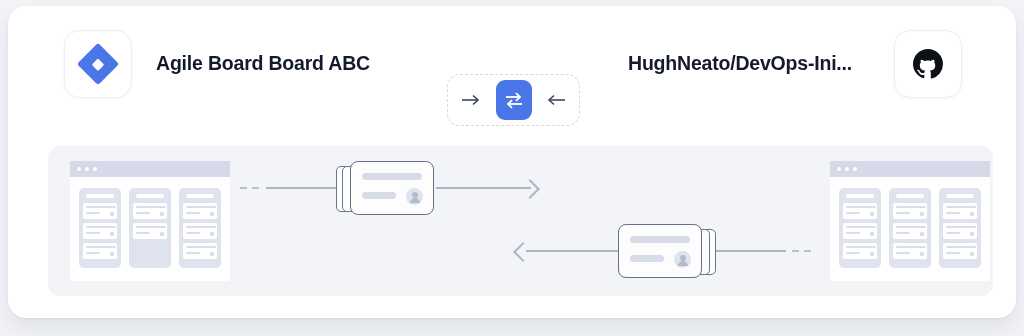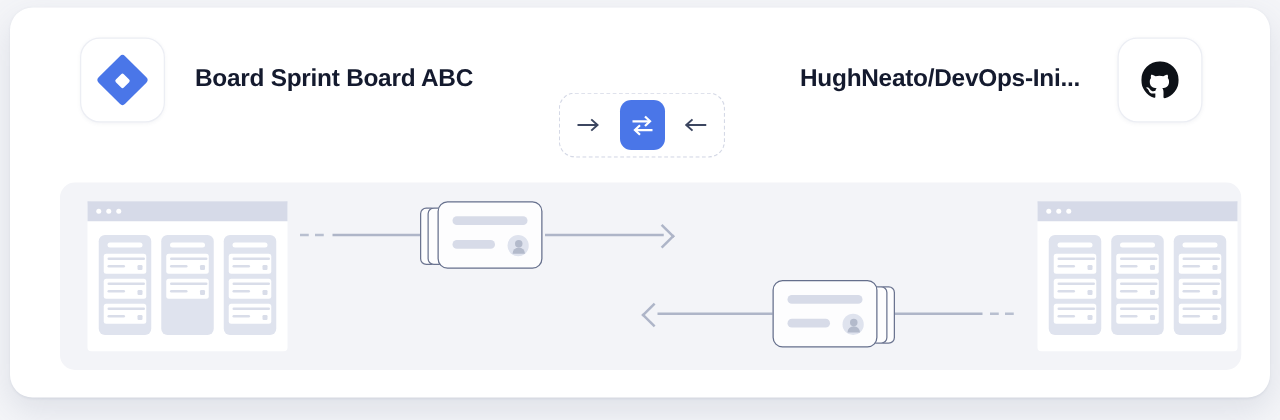--- a/index.html
+++ b/index.html
@@ -36,21 +36,21 @@
     display:flex;align-items:center;justify-content:center;
   }
   .jira-diamond i{display:block;width:9px;height:9px;background:#ffffff;border-radius:1.5px;}
 
   .title{
     position:absolute;top:0;height:66px;display:flex;align-items:center;
     font-size:19.5px;font-weight:bold;color:#141a2e;letter-spacing:-.2px;
     white-space:nowrap;
   }
   .title.left{left:148px;}
-  .title.right{left:620px;margin-left:12px;}
+  .title.right{left:620px;}
 
   
   .seg{
     position:absolute;left:439px;top:44px;width:133px;height:52px;
     border:1.6px dashed #d5d9e6;border-radius:13px;
     display:flex;align-items:center;justify-content:space-between;
     padding:0 8px;box-sizing:border-box;background:#fff;
   }
   .seg-btn{
     width:30px;height:36px;display:flex;align-items:center;justify-content:center;
@@ -114,21 +114,21 @@
 <div class="stage">
   <div class="card">
 
     <div class="header">
 
       <div class="app-tile left">
         <span class="jira-diamond">
             <i></i>
           </span>
       </div>
-      <div class="title left">Board Sprint Board ABC</div>
+      <div class="title left">Agile Board Board ABC</div>
 
       <div class="seg">
         <div class="seg-btn">
           <svg width="20" height="14" viewBox="0 0 20 14">
             <line x1="1" y1="7" x2="17" y2="7" stroke="currentColor" stroke-width="1.6"></line>
             <polyline points="12,2.5 17,7 12,11.5" fill="none" stroke="currentColor" stroke-width="1.6"></polyline>
           </svg>
         </div>
         <div class="seg-btn active">
           <svg width="20" height="18" viewBox="0 0 20 18">

